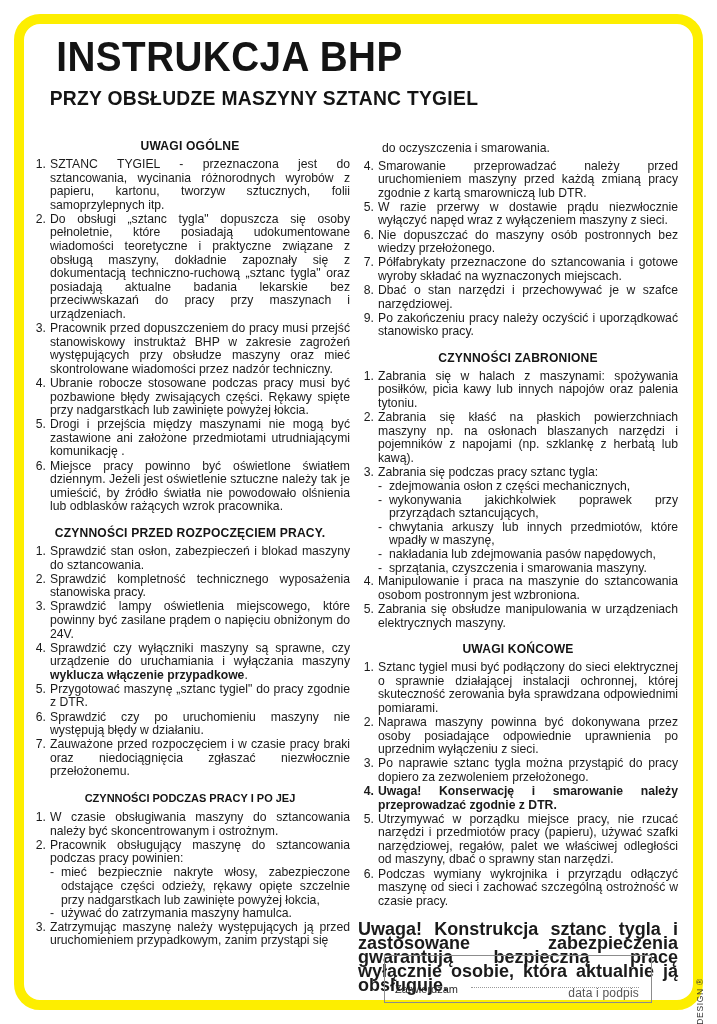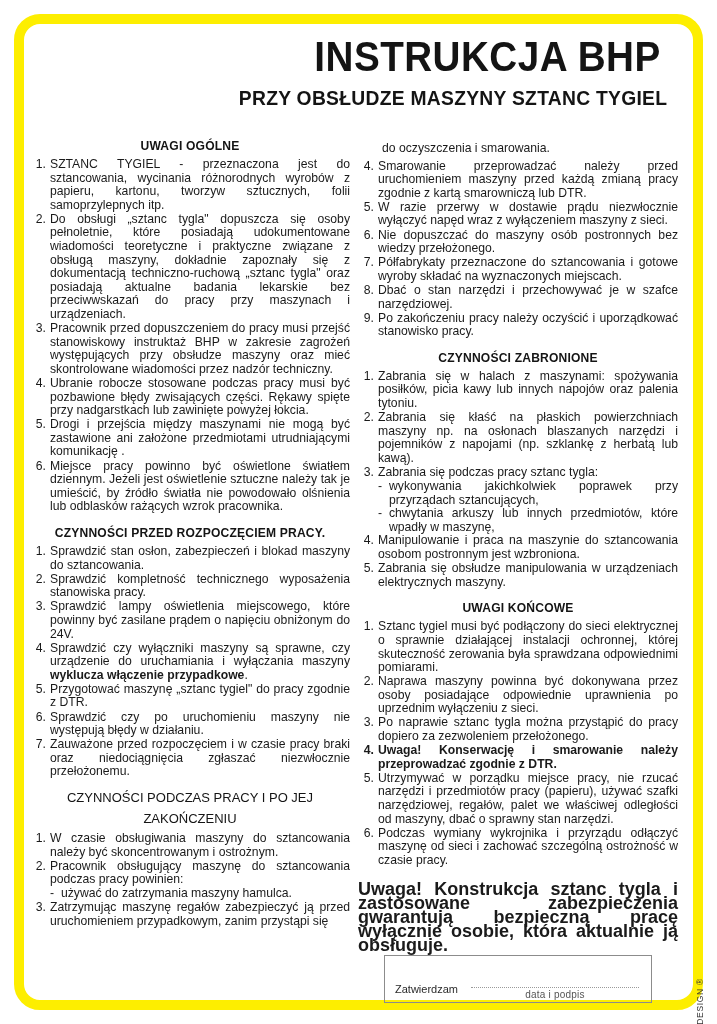--- a/index.html
+++ b/index.html
@@ -29,21 +29,21 @@
     border-radius: 26px;
     box-sizing: border-box;
     pointer-events: none;
   }
   
   #header {
     position: absolute;
     left: 30px;
     top: 34px;
     width: 657px;
-    text-align: right;
+    text-align: left;
   }
   #title {
     font-family: "Liberation Sans Narrow", "Liberation Sans", sans-serif;
     font-weight: bold;
     font-size: 42px;
     line-height: 46px;
     letter-spacing: 0.5px;
     transform: scaleX(0.92);
     color: #141414;
     margin: 0;
@@ -77,22 +77,22 @@
     font-weight: bold;
     font-size: 13px;
     line-height: 15px;
     letter-spacing: 0.2px;
     transform: scaleX(0.93);
     margin: 0 0 5px 0;
     color: #141414;
   }
   .sec-head.plain {
     font-family: "Liberation Sans", sans-serif;
-    font-weight: normal;
-    font-size: 13px;
+    font-weight: bold;
+    font-size: 11px;
     line-height: 16px;
     letter-spacing: 0;
     transform: none;
   }
   .gap-top { margin-top: 11px; }
   ol.items {
     list-style: none;
     margin: 0;
     padding: 0;
   }
@@ -170,22 +170,22 @@
     left: 86px;
     bottom: 14px;
     width: 168px;
     border-bottom: 1px dotted #9a9a9a;
   }
   #sig-caption {
     position: absolute;
     left: 86px;
     bottom: 2px;
     width: 168px;
-    text-align: center;
-    font-size: 10px;
+    text-align: right;
+    font-size: 12px;
     color: #555;
     letter-spacing: 0.2px;
   }
   
   #brand {
     position: absolute;
     right: 12px;
     bottom: 46px;
     transform: rotate(-90deg);
     transform-origin: 100% 100%;
@@ -226,30 +226,30 @@
         <li><span class="num">1</span><span>Sprawdzić stan osłon, zabezpieczeń i blokad maszyny do sztancowania.</span></li>
         <li><span class="num">2</span><span>Sprawdzić kompletność technicznego wyposażenia stanowiska pracy.</span></li>
         <li><span class="num">3</span><span>Sprawdzić lampy oświetlenia miejscowego, które powinny być zasilane prądem o napięciu obniżonym do 24V.</span></li>
         <li><span class="num">4</span><span>Sprawdzić czy wyłączniki maszyny są sprawne, czy urządzenie do uruchamiania i wyłączania maszyny</span> <span class="b">wyklucza włączenie przypadkowe</span><span>.</span></li>
         <li><span class="num">5</span><span>Przygotować maszynę „sztanc tygiel" do pracy zgodnie z DTR.</span></li>
         <li><span class="num">6</span><span>Sprawdzić czy po uruchomieniu maszyny nie występują błędy w działaniu.</span></li>
         <li><span class="num">7</span><span>Zauważone przed rozpoczęciem i w czasie pracy braki oraz niedociągnięcia zgłaszać niezwłocznie przełożonemu.</span></li>
       </ol>
 
       <div class="sec-head plain gap-top">CZYNNOŚCI PODCZAS PRACY I PO JEJ</div>
-      <div class="sec-head plain">ZAKOŃCZENIU</div>
       <ol class="items">
         <li><span class="num">1</span><span>W czasie obsługiwania maszyny do sztancowania należy być skoncentrowanym i ostrożnym.</span></li>
         <li><span class="num">2</span><span>Pracownik obsługujący maszynę do sztancowania podczas pracy powinien:</span></li>
       </ol>
       <ul class="dashes">
+        <li>mieć bezpiecznie nakryte włosy, zabezpieczone odstające części odzieży, rękawy opięte szczelnie przy nadgarstkach lub zawinięte powyżej łokcia,</li>
         <li>używać do zatrzymania maszyny hamulca.</li>
       </ul>
       <ol class="items">
-        <li><span class="num">3</span><span>Zatrzymując maszynę regałów zabezpieczyć ją przed uruchomieniem przypadkowym, zanim przystąpi się</span></li>
+        <li><span class="num">3</span><span>Zatrzymując maszynę należy występujących ją przed uruchomieniem przypadkowym, zanim przystąpi się</span></li>
       </ol>
 
     </div>
 
     <div class="col">
 
       <div class="cont">do oczyszczenia i smarowania.</div>
       <ol class="items">
         <li><span class="num">4</span><span>Smarowanie przeprowadzać należy przed uruchomieniem maszyny przed każdą zmianą pracy zgodnie z kartą smarowniczą lub DTR.</span></li>
         <li><span class="num">5</span><span>W razie przerwy w dostawie prądu niezwłocznie wyłączyć napęd wraz z wyłączeniem maszyny z sieci.</span></li>
@@ -259,22 +259,25 @@
         <li><span class="num">9</span><span>Po zakończeniu pracy należy oczyścić i uporządkować stanowisko pracy.</span></li>
       </ol>
 
       <div class="sec-head gap-top">CZYNNOŚCI ZABRONIONE</div>
       <ol class="items">
         <li><span class="num">1</span><span>Zabrania się w halach z maszynami: spożywania posiłków, picia kawy lub innych napojów oraz palenia tytoniu.</span></li>
         <li><span class="num">2</span><span>Zabrania się kłaść na płaskich powierzchniach maszyny np. na osłonach blaszanych narzędzi i pojemników z napojami (np. szklankę z herbatą lub kawą).</span></li>
         <li><span class="num">3</span><span>Zabrania się podczas pracy sztanc tygla:</span></li>
       </ol>
       <ul class="dashes">
+        <li>zdejmowania osłon z części mechanicznych,</li>
         <li>wykonywania jakichkolwiek poprawek przy przyrządach sztancujących,</li>
         <li>chwytania arkuszy lub innych przedmiotów, które wpadły w maszynę,</li>
+        <li>nakładania lub zdejmowania pasów napędowych,</li>
+        <li>sprzątania, czyszczenia i smarowania maszyny.</li>
       </ul>
       <ol class="items">
         <li><span class="num">4</span><span>Manipulowanie i praca na maszynie do sztancowania osobom postronnym jest wzbroniona.</span></li>
         <li><span class="num">5</span><span>Zabrania się obsłudze manipulowania w urządzeniach elektrycznych maszyny.</span></li>
       </ol>
 
       <div class="sec-head gap-top">UWAGI KOŃCOWE</div>
       <ol class="items">
         <li><span class="num">1</span><span>Sztanc tygiel musi być podłączony do sieci elektrycznej o sprawnie działającej instalacji ochronnej, której skuteczność zerowania była sprawdzana odpowiednimi pomiarami.</span></li>
         <li><span class="num">2</span><span>Naprawa maszyny powinna być dokonywana przez osoby posiadające odpowiednie uprawnienia po uprzednim wyłączeniu z sieci.</span></li>

